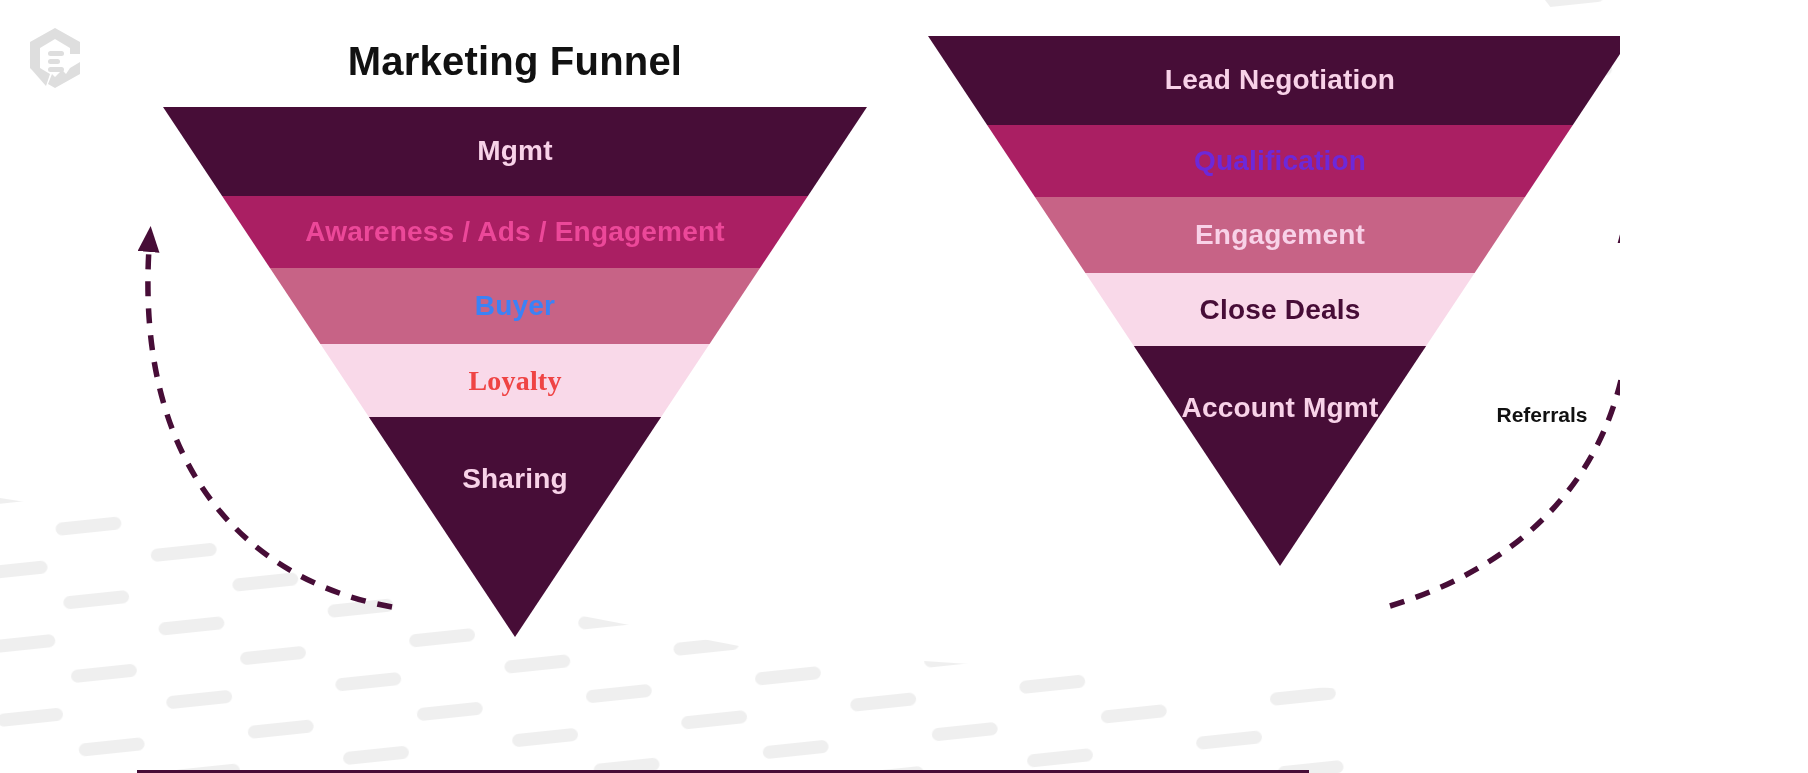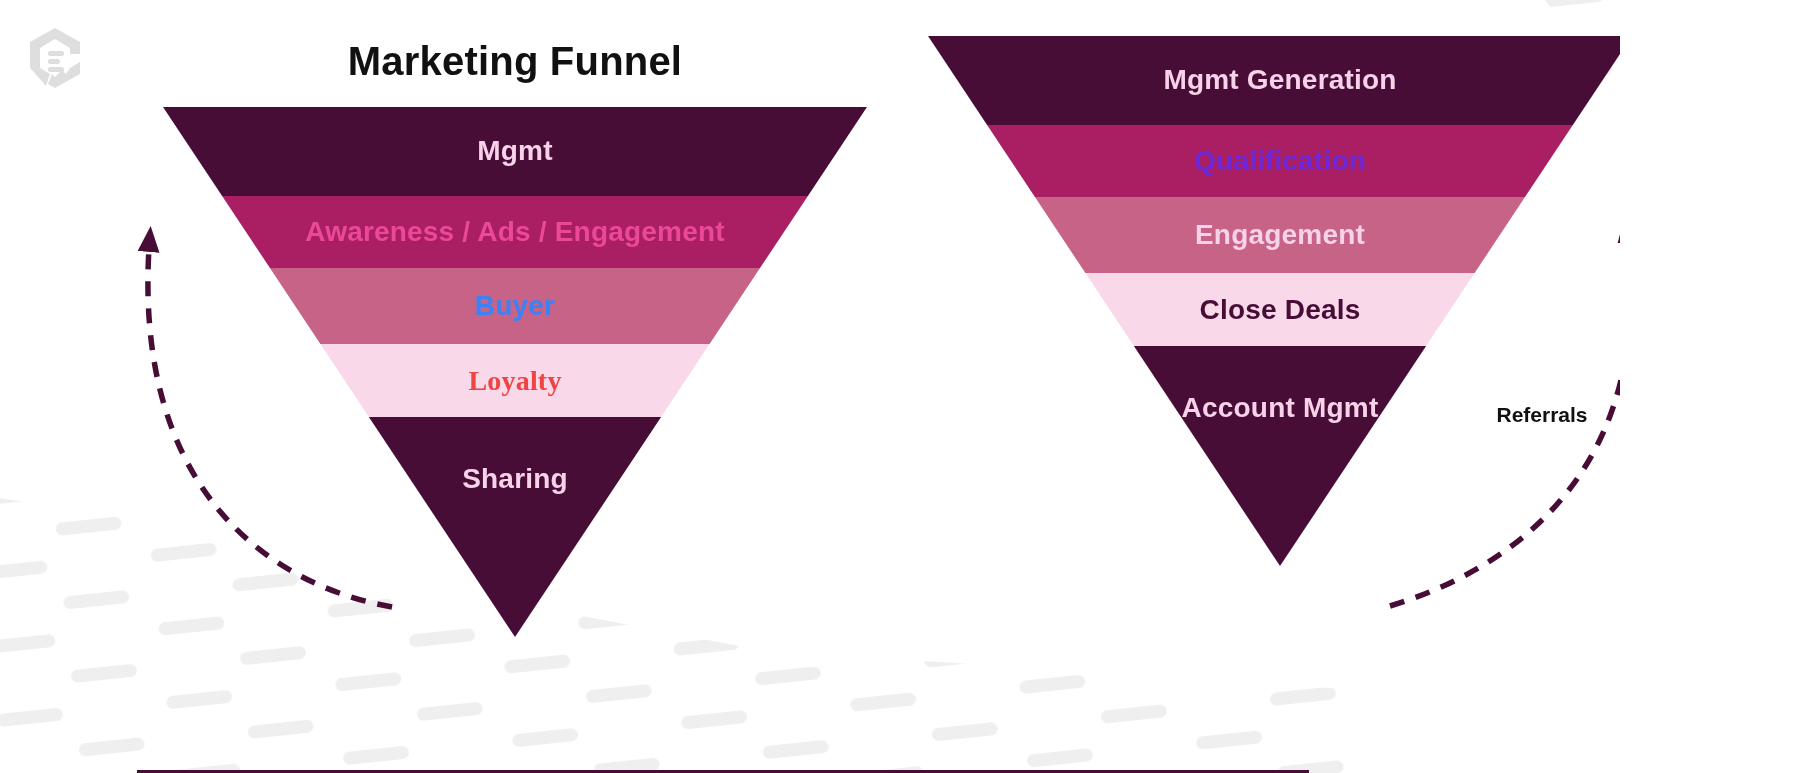--- a/index.html
+++ b/index.html
@@ -89,21 +89,21 @@
   </div>
 
   <div class="funnel-block funnel-sales">
     <div class="tri">
       <div class="band b0" style="background: rgb(71, 13, 55);"></div>
       <div class="band b1" style="background: rgb(170, 31, 99);"></div>
       <div class="band b2" style="background: rgb(199, 99, 134);"></div>
       <div class="band b3" style="background: rgb(249, 217, 233);"></div>
       <div class="band b4" style="background: rgb(71, 13, 55);"></div>
 
-      <div class="layer-label ll0" style="color: rgb(248, 210, 232);">Mgmt Generation</div>
+      <div class="layer-label ll0" style="color: rgb(248, 210, 232);">Lead Negotiation</div>
       <div class="layer-label ll1" style="color: #6d28d9;">Qualification</div>
       <div class="layer-label ll2" style="color: rgb(248, 210, 232);">Engagement</div>
       <div class="layer-label ll3" style="color: rgb(71, 13, 55);">Close Deals</div>
       <div class="layer-label ll4" style="color: rgb(248, 210, 232);">Account Mgmt</div>
     </div>
   </div>
 
   <svg class="arrow-layer" width="1808" height="773" viewBox="0 0 1808 773">
     <defs>
       <marker id="arrowhead" markerUnits="userSpaceOnUse" markerWidth="28" markerHeight="24" refX="18" refY="11" orient="auto">

